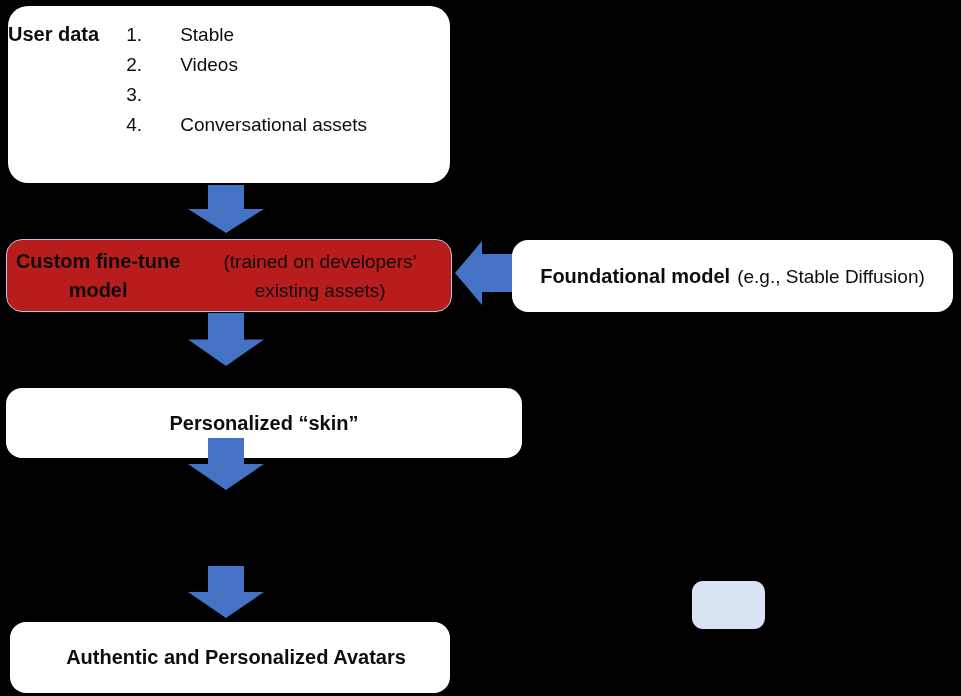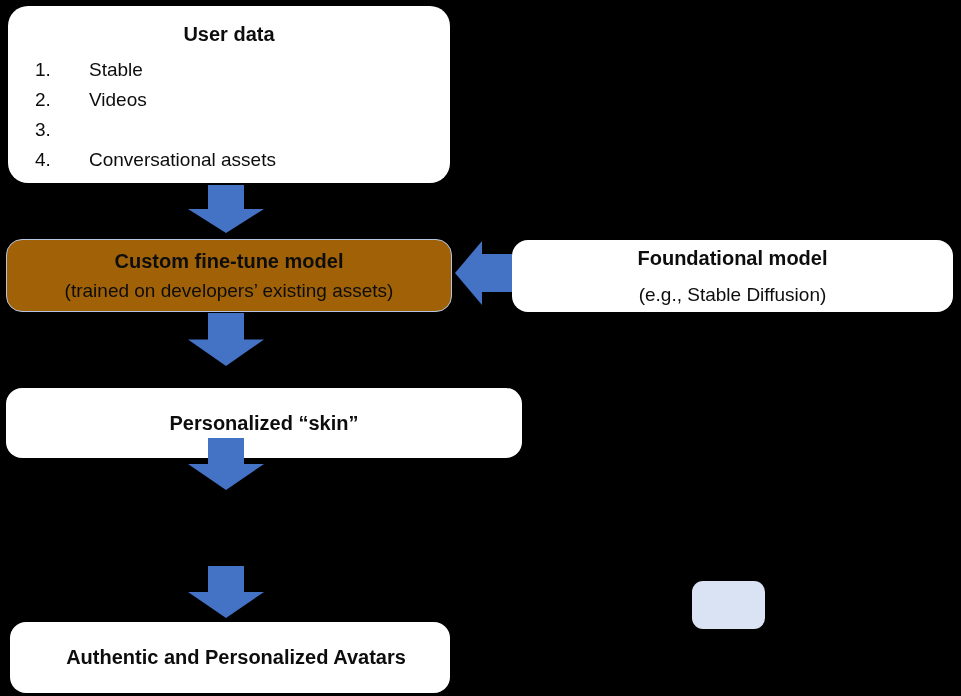--- a/index.html
+++ b/index.html
@@ -9,28 +9,27 @@
     height: 696px;
     background: #000;
     font-family: "Liberation Sans", sans-serif;
     color: #0d0d0d;
     overflow: hidden;
   }
   .box {
     position: absolute;
     border-radius: 16px;
     display: flex;
-    flex-direction: column;
     align-items: center;
     justify-content: center;
     text-align: center;
     box-sizing: border-box;
   }
   .box.white { background: #ffffff; }
-  .box.blue  { background: #a16207; border: 1px solid #b3c4e4; }
+  .box.blue  { background: #b91c1c; border: 1px solid #b3c4e4; }
   .box-title { font-size: 20px; font-weight: 700; line-height: 29px; }
   .box-sub   { font-size: 19px; font-weight: 400; line-height: 29px; }
 
   .user-data {
     left: 8px; top: 6px; width: 442px; height: 177px;
     border-radius: 20px;
     justify-content: flex-start;
     align-items: stretch;
     padding-top: 14px;
   }

